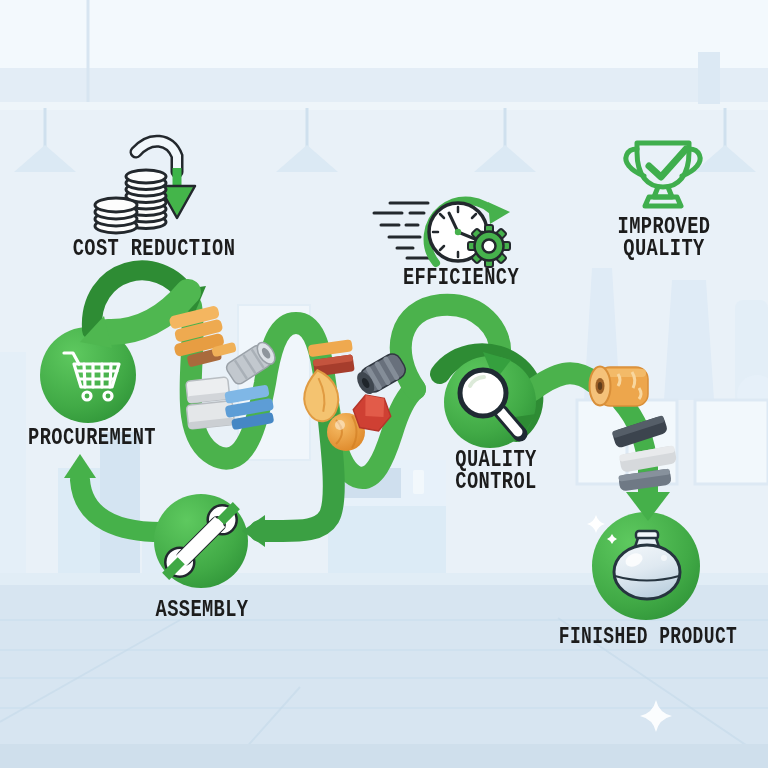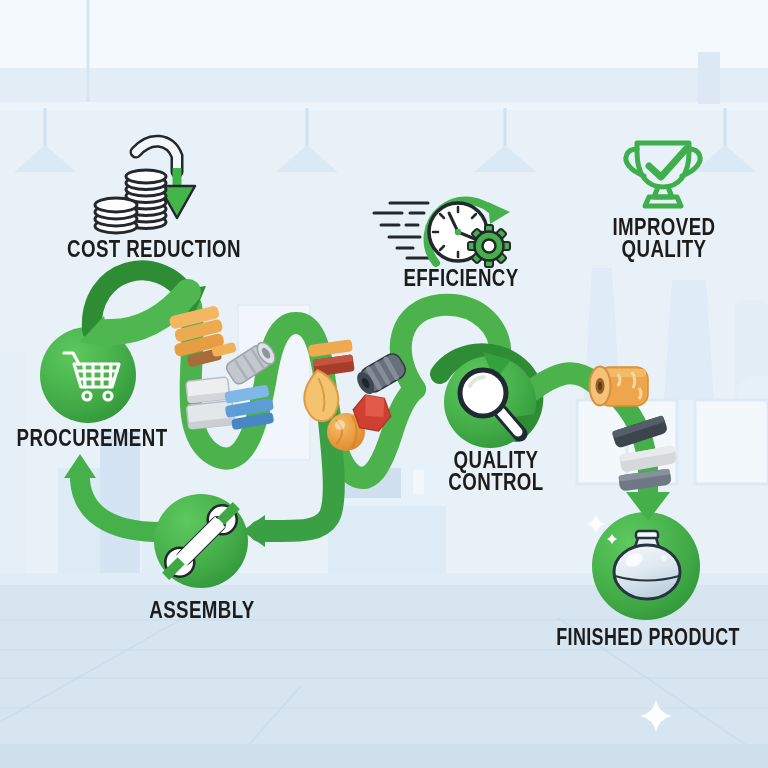--- a/index.html
+++ b/index.html
@@ -1,17 +1,17 @@
 <!DOCTYPE html>
 <html><head>
 <meta charset="utf-8">
 <style>
   html,body{margin:0;padding:0;}
   body{width:768px;height:768px;overflow:hidden;background:#e9f1f8;}
-  .stage{position:relative;width:636px;height:768px;font-family:Liberation Sans, sans-serif;}
+  .stage{position:relative;width:636px;height:768px;font-family:Liberation Mono, monospace;}
   .stage svg{position:absolute;inset:0;}
   .lbl{
     position:absolute;
     font-weight:700;
     font-size:24px;
     color:#1c1c1c;
     transform:translate(-50%,-50%) scaleX(.78);
     white-space:nowrap;
     letter-spacing:.5px;
     text-align:center;

